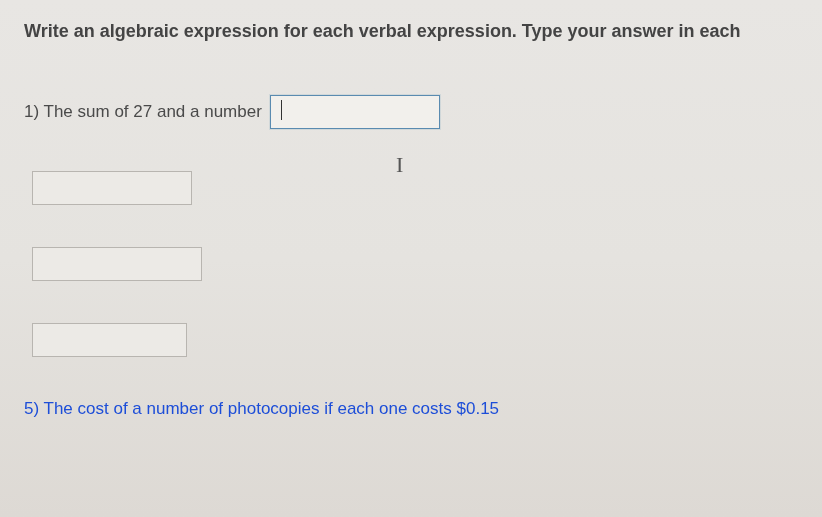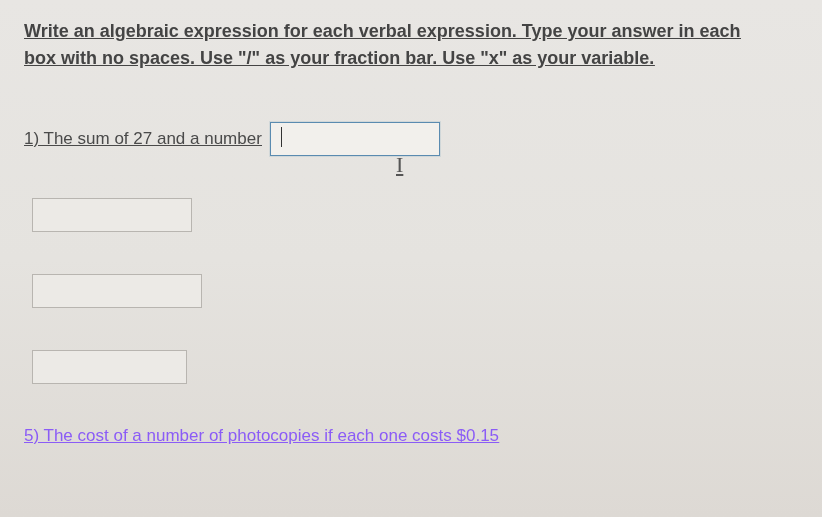--- a/index.html
+++ b/index.html
@@ -1,19 +1,18 @@
 <!DOCTYPE html>
 <html><head>
   <meta charset="utf-8">
   <style>
     * {
       margin: 0;
       padding: 0;
       box-sizing: border-box;
-      text-decoration: underline;
     }
     body {
       width: 822px;
       height: 517px;
       background: linear-gradient(to bottom, #e8e6e3 0%, #e5e3df 50%, #ddd9d4 100%);
       font-family: Arial, Helvetica, sans-serif;
       color: #3a3a3a;
       padding: 18px 24px 0 24px;
       overflow: hidden;
       position: relative;
@@ -65,29 +64,28 @@
     }
     .text-cursor {
       position: absolute;
       font-family: 'Times New Roman', serif;
       font-size: 22px;
       color: #555;
       pointer-events: none;
     }
     .q5 {
       font-size: 17px;
-      color: #8b5cf6;
+      color: #1d4ed8;
     }
   </style>
 </head>
 <body>
 
 <div class="instructions">
   <span>Write an algebraic expression for each verbal expression.  Type your answer in each</span><br>
-  <span>box with no spaces.  Use "/" as your fraction bar.  Use "x" as your variable.</span>
 </div>
 
 <div class="question-row">
   <span class="question-label">1) The sum of 27 and a number</span>
   <div class="answer-box box1 active">
     <span class="cursor-caret"></span>
   </div>
 </div>
 
 <span class="text-cursor" style="left: 396px; top: 152px;">I</span>

